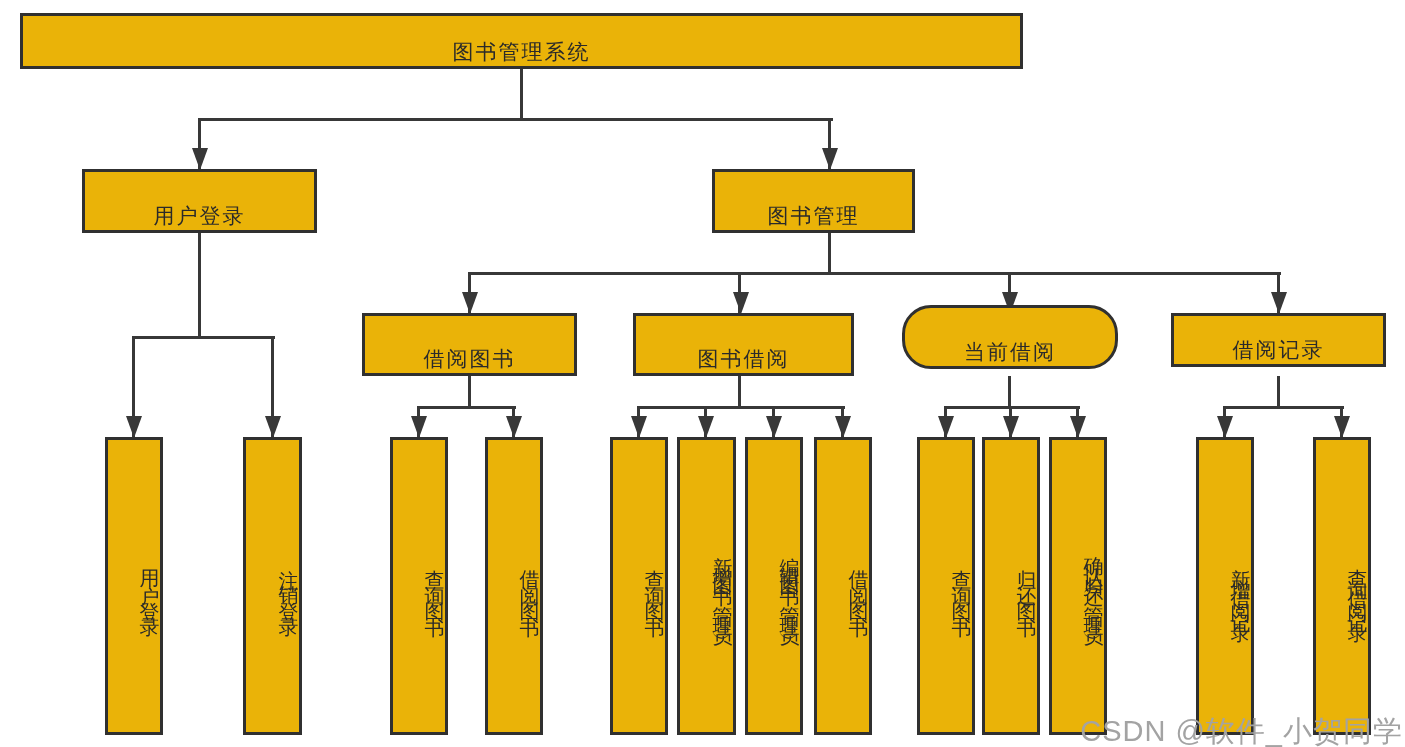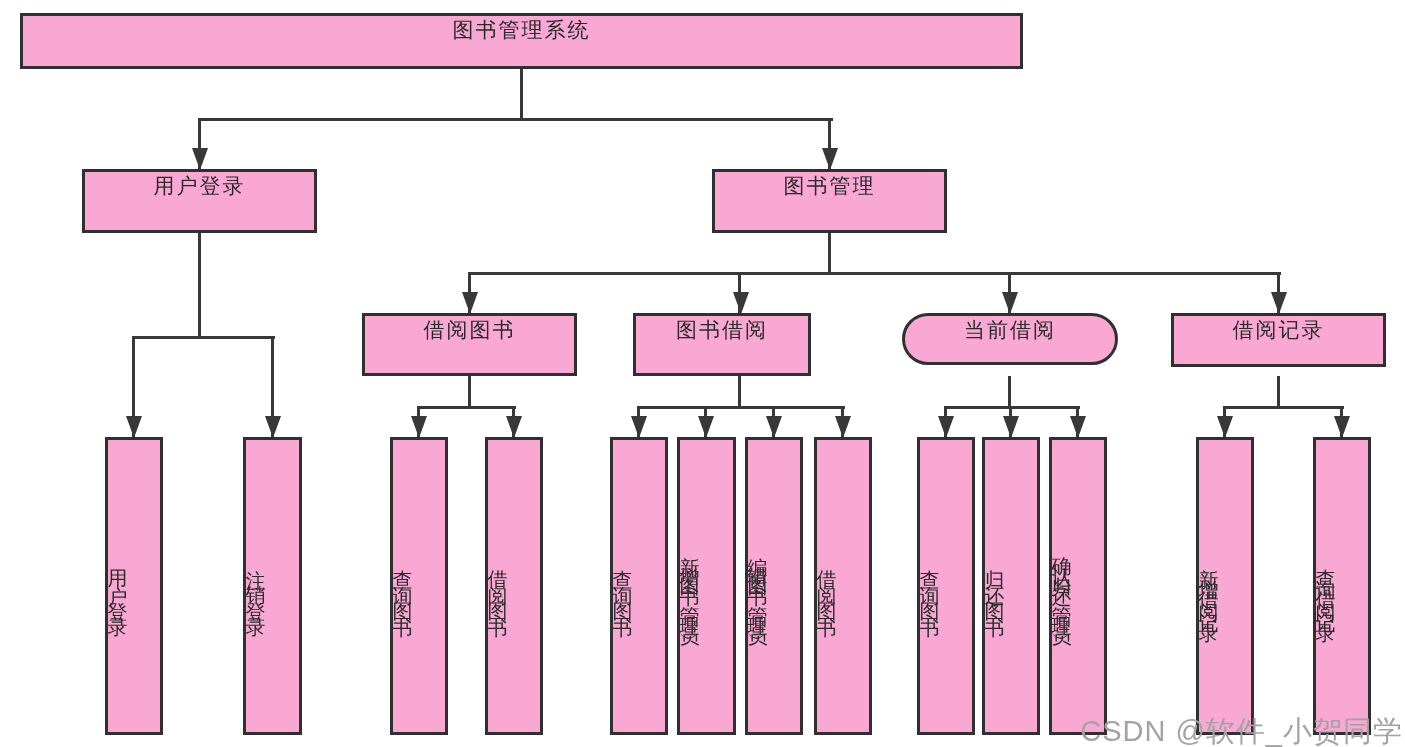--- a/index.html
+++ b/index.html
@@ -5,22 +5,22 @@
   html,body{margin:0;padding:0;}
   body{
     width:1405px;height:747px;position:relative;overflow:hidden;
     background:#ffffff;
     font-family:"Liberation Sans","DejaVu Sans",sans-serif;
   }
   .canvas{position:absolute;inset:0;}
   .box{
     position:absolute;box-sizing:border-box;
     border:3px solid var(--border,#303030);
-    background:#f9a8d4;color:var(--text,#2a2a2a);
-    display:flex;align-items:flex-start;justify-content:center;
+    background:#eab308;color:var(--text,#2a2a2a);
+    display:flex;align-items:flex-end;justify-content:center;
   }
   .hbox{font-size:21px;letter-spacing:2px;white-space:nowrap;}
   .vbox{
     writing-mode:vertical-lr;text-orientation:mixed;
     font-size:20px;line-height:1;
   }
   .vbox .node-label{display:block;}
   .sp-wide{letter-spacing:16px;}
   .sp-mid{letter-spacing:11px;}
   .sp-tight{letter-spacing:10px;}
@@ -101,48 +101,48 @@
       </div>
       <div class="box hbox" style="left: 82px; top: 169px; width: 235px; height: 64px;">
         <span class="node-label">用户登录</span>
       </div>
       <div class="box vbox sp-wide" style="left: 105px; top: 437px; width: 58px; height: 298px;">
         <span class="node-label">用户登录</span>
       </div>
       <div class="box vbox sp-wide" style="left: 243px; top: 437px; width: 59px; height: 298px;">
         <span class="node-label">注销登录</span>
       </div>
-      <div class="box hbox" style="left: 712px; top: 169px; width: 235px; height: 64px;">
+      <div class="box hbox" style="left: 712px; top: 169px; width: 203px; height: 64px;">
         <span class="node-label">图书管理</span>
       </div>
       <div class="box hbox" style="left: 362px; top: 313px; width: 215px; height: 63px;">
         <span class="node-label">借阅图书</span>
       </div>
       <div class="box vbox sp-wide" style="left: 390px; top: 437px; width: 58px; height: 298px;">
         <span class="node-label">查询图书</span>
       </div>
       <div class="box vbox sp-wide" style="left: 485px; top: 437px; width: 58px; height: 298px;">
         <span class="node-label">借阅图书</span>
       </div>
-      <div class="box hbox" style="left: 633px; top: 313px; width: 178px; height: 63px;">
+      <div class="box hbox" style="left: 633px; top: 313px; width: 221px; height: 63px;">
         <span class="node-label">图书借阅</span>
       </div>
       <div class="box vbox sp-wide" style="left: 610px; top: 437px; width: 58px; height: 298px;">
         <span class="node-label">查询图书</span>
       </div>
       <div class="box vbox sp-tight" style="left: 677px; top: 437px; width: 59px; height: 298px;">
         <span class="node-label">新增图书（管理员）</span>
       </div>
       <div class="box vbox sp-tight" style="left: 745px; top: 437px; width: 58px; height: 298px;">
         <span class="node-label">编辑图书（管理员）</span>
       </div>
       <div class="box vbox sp-wide" style="left: 814px; top: 437px; width: 58px; height: 298px;">
         <span class="node-label">借阅图书</span>
       </div>
-      <div class="box hbox" style="left: 902px; top: 313px; width: 216px; height: 52px; border-radius: 29px;">
+      <div class="box hbox" style="left: 902px; top: 305px; width: 216px; height: 64px; border-radius: 29px;">
         <span class="node-label">当前借阅</span>
       </div>
       <div class="box vbox sp-wide" style="left: 917px; top: 437px; width: 58px; height: 298px;">
         <span class="node-label">查询图书</span>
       </div>
       <div class="box vbox sp-wide" style="left: 982px; top: 437px; width: 58px; height: 298px;">
         <span class="node-label">归还图书</span>
       </div>
       <div class="box vbox sp-tight" style="left: 1049px; top: 437px; width: 58px; height: 298px;">
         <span class="node-label">确认归还（管理员）</span>

